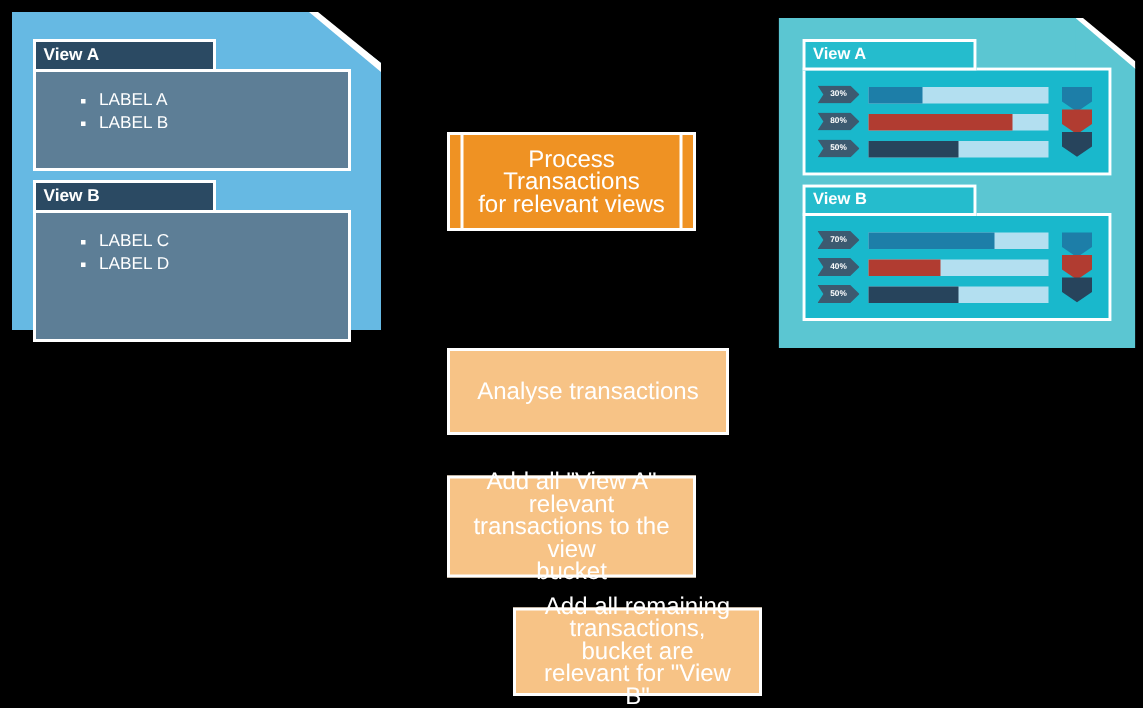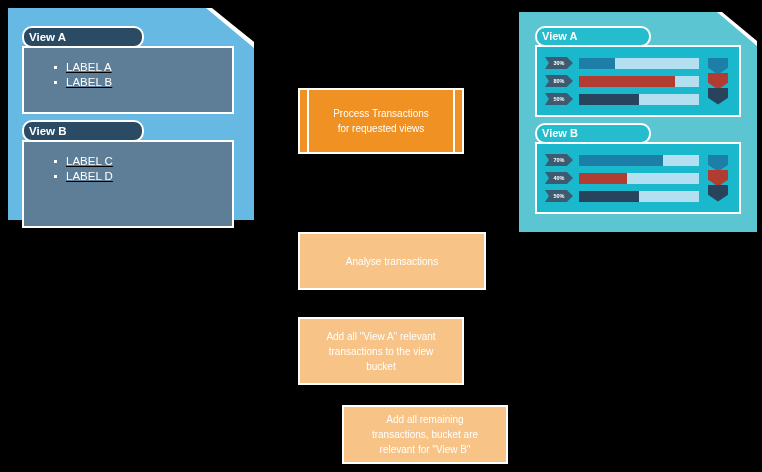--- a/index.html
+++ b/index.html
@@ -73,21 +73,20 @@
     margin-top: -2px;
     background: #5d7e96;
     border: 2px solid #ffffff;
     box-sizing: border-box;
     padding: 12px 0 12px 0;
   }
   .lp-list {
     margin: 0;
     padding: 0 0 0 30px;
     list-style: none;
-    text-decoration: underline;
   }
   .lp-list li {
     position: relative;
     color: #ffffff;
     font-size: 11.5px;
     line-height: 15px;
     padding-left: 12px;
   }
   .lp-list li::before {
     content: "";
@@ -102,21 +101,21 @@
   
   .flow-box {
     position: absolute;
     box-sizing: border-box;
     border: 2px solid #ffffff;
     color: #ffffff;
     display: flex;
     align-items: center;
     justify-content: center;
     text-align: center;
-    font-size: 10px;
+    font-size: 16px;
     line-height: 15px;
     padding: 0 12px;
   }
   .flow-box .ftext { display: block; }
 
   
   .subroutine::before,
   .subroutine::after {
     content: "";
     position: absolute;
@@ -233,21 +232,21 @@
     display: flex;
     flex-direction: column;
     align-items: center;
   }
   .chev {
     width: 20px;
     height: 17px;
     clip-path: polygon(0 0, 50% 0, 50% 0, 100% 0, 100% 60%, 50% 100%, 0 60%);
   }
 
-  .title-text { pointer-events: none; border-radius: 10px; }
+  .title-text { pointer-events: none; }
 </style>
 </head>
 <body>
 
 <div class="stage">
 
   <div class="note" id="left-panel">
     <div class="note-body" style="clip-path: polygon(0 0, 82% 0, 100% 16%, 100% 100%, 0 100%);"></div>
     <div class="fold-edge" style="width:48px;height:40px;background:#66b9e3;clip-path: polygon(100% 100%, 0 100%, 0 0);"></div>
     <div class="fold-edge" style="width:48px;height:40px;background:#ffffff;clip-path: polygon(0 0, 6px 0, 100% 34px, 100% 40px);"></div>
@@ -269,21 +268,21 @@
           <li>LABEL C</li>
           <li>LABEL D</li>
         </ul>
       </div>
     </div>
   </div>
 
   <div class="flow-box subroutine" id="box-process">
     <span>
       <span class="ftext">Process Transactions</span>
-      <span class="ftext">for requested views</span>
+      <span class="ftext">for relevant views</span>
     </span>
   </div>
 
   <div class="flow-box" id="box-analyse">
     <span>
       <span class="ftext">Analyse transactions</span>
     </span>
   </div>
 
   <div class="flow-box" id="box-add-view-a">

